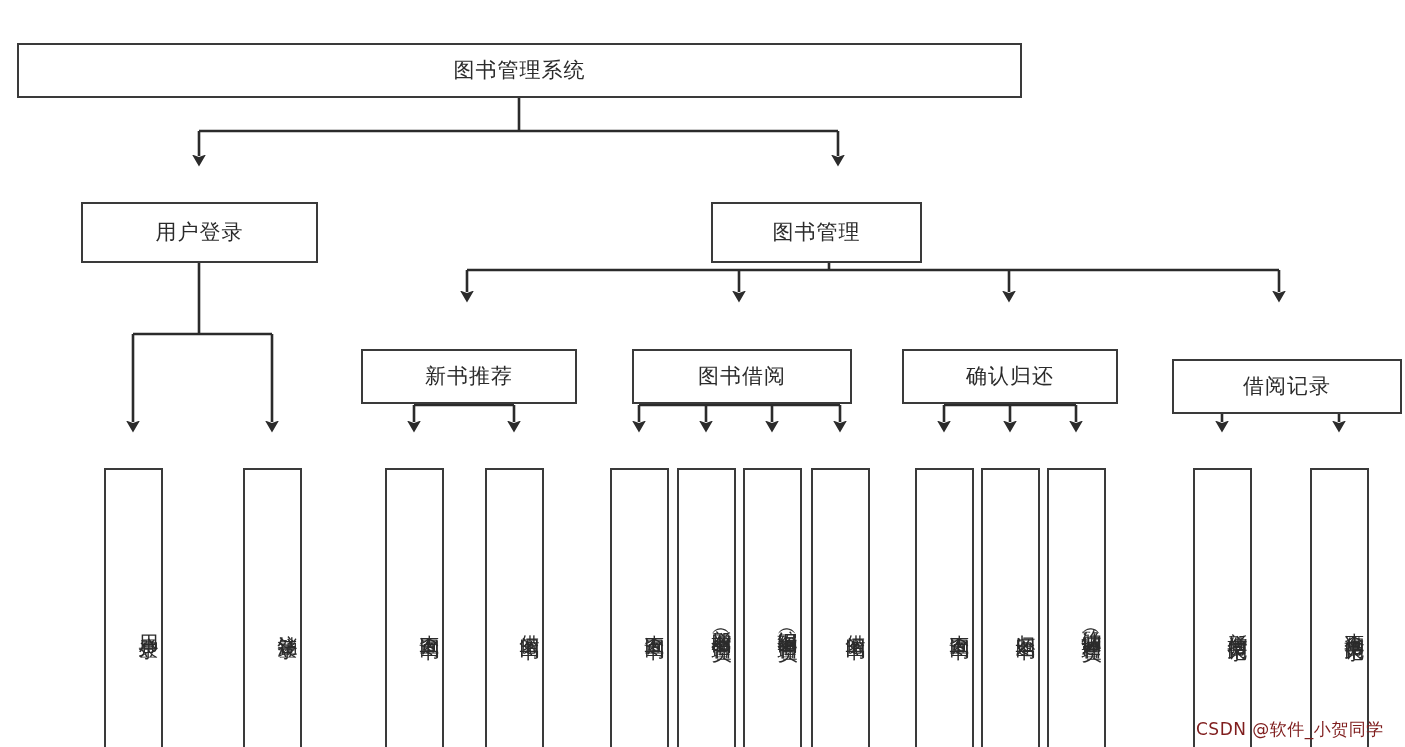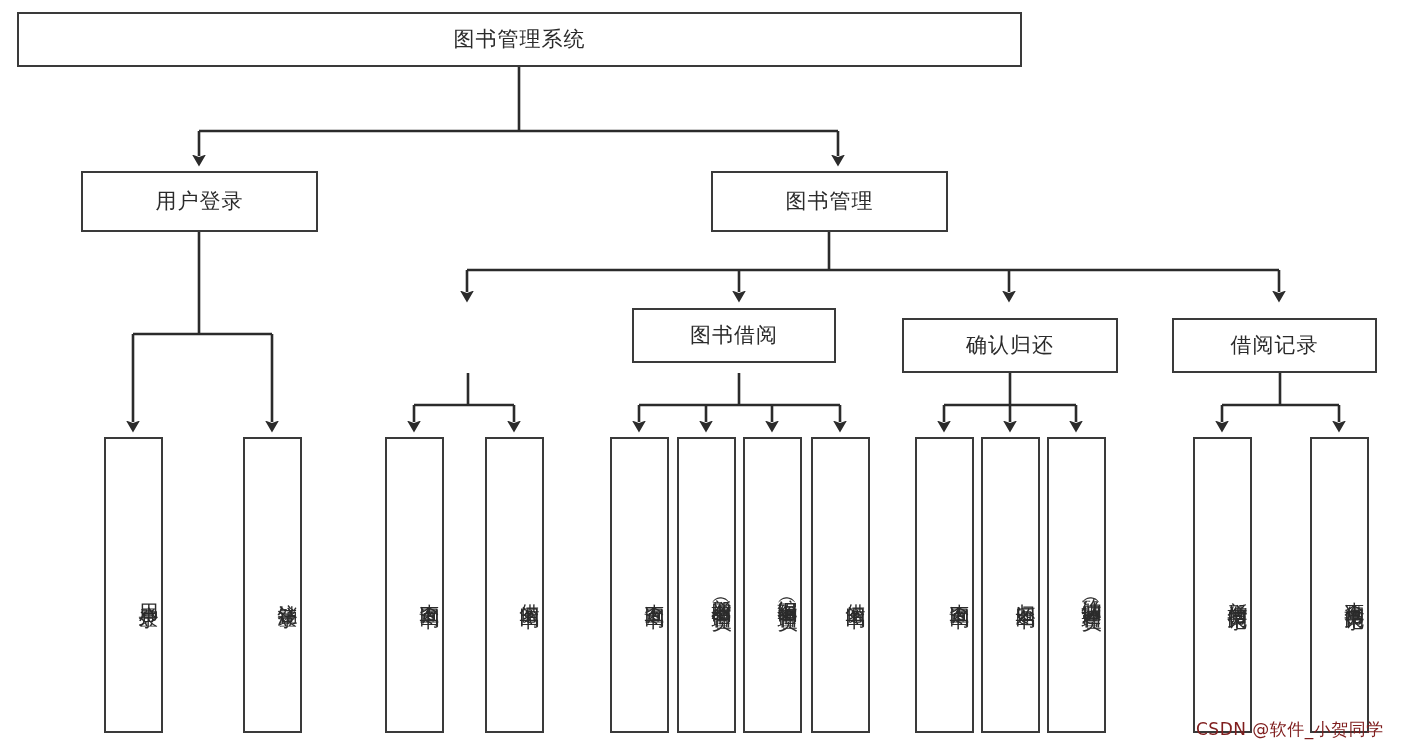--- a/index.html
+++ b/index.html
@@ -28,20 +28,21 @@
     position: absolute;
     box-sizing: border-box;
     border: 2px solid #3a3a3a;
     background: #ffffff;
     color: #2b2b2b;
     display: flex;
     align-items: center;
     justify-content: center;
     text-align: right;
     z-index: 2;
+    margin-top: 31px;
   }
   .node.horiz {
     font-size: 21px;
     line-height: 1.2;
     letter-spacing: 1px;
   }
   .node.vert {
     writing-mode: vertical-rl;
     text-orientation: upright;
     font-size: 20px;
@@ -121,31 +122,34 @@
     </g>
   </svg>
 
   <div class="node horiz" style="left:17px; top:12px; width:1005px; height:55px;">
     <span>图书管理系统</span>
   </div>
 
   <div class="node horiz" style="left:81px; top:171px; width:237px; height:61px;">
     <span>用户登录</span>
   </div>
-  <div class="node horiz" style="left:711px; top:171px; width:237px; height:61px;">
+  <div class="node horiz" style="left:711px; top:171px; width:211px; height:61px;">
     <span>图书管理</span>
   </div>
 
-  <div class="node horiz" style="left:632px; top:308px; width:204px; height:55px;">
+  <div class="node horiz" style="left:361px; top:318px; width:216px; height:55px;">
+    <span>新书推荐</span>
+  </div>
+  <div class="node horiz" style="left:632px; top:318px; width:220px; height:55px;">
     <span>图书借阅</span>
   </div>
   <div class="node horiz" style="left:902px; top:318px; width:216px; height:55px;">
     <span>确认归还</span>
   </div>
-  <div class="node horiz" style="left:1172px; top:318px; width:205px; height:55px;">
+  <div class="node horiz" style="left:1172px; top:328px; width:230px; height:55px;">
     <span>借阅记录</span>
   </div>
 
   <div class="node vert" style="left:104px; top:437px; width:59px; height:296px;">
     <span>用户登录</span>
   </div>
   <div class="node vert" style="left:243px; top:437px; width:59px; height:296px;">
     <span>注销登录</span>
   </div>
 

